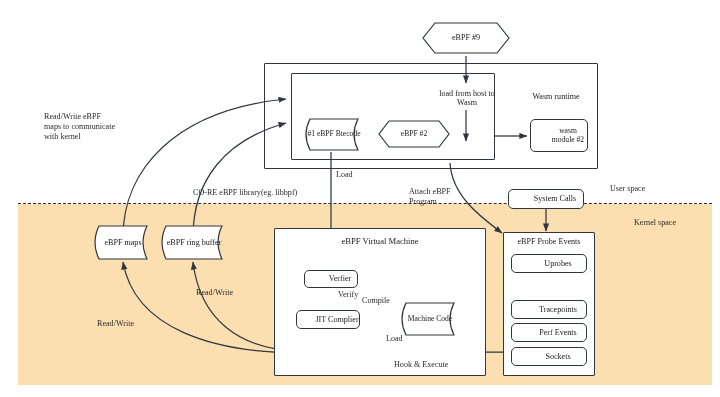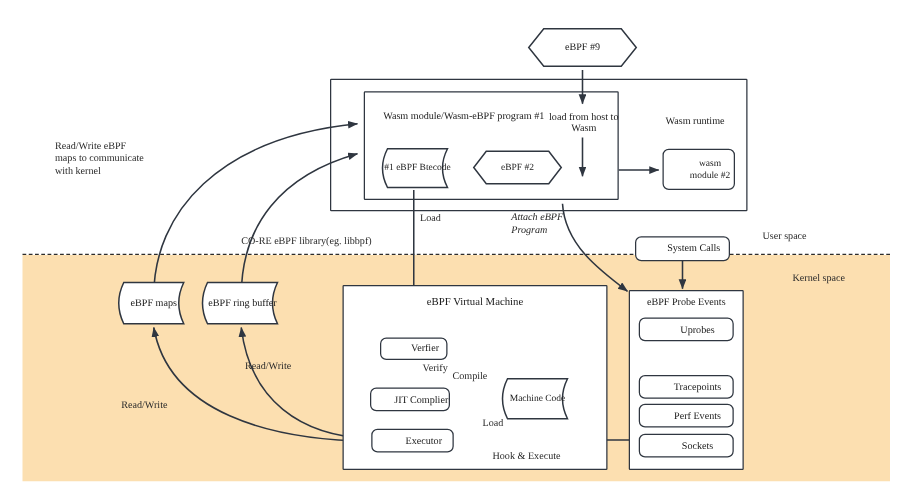--- a/index.html
+++ b/index.html
@@ -80,22 +80,20 @@
       <path d="M297,351 C240,349 200,320 193,262" marker-end="url(#ah)"></path>
 
       <path d="M297,353 C215,352 135,330 123,262" marker-end="url(#ah)"></path>
     </g>
   </svg>
 
   <div class="box plain clear" style="left:264px;top:63px;width:334px;height:106px;"></div>
   <div class="region-title f8" style="left:513px;top:92px;width:86px;">Wasm runtime</div>
 
   <div class="box plain clear" style="left:291px;top:73px;width:204px;height:87px;"></div>
-  <div class="region-title f8" style="left:296px;top:88px;width:150px;">Wasm module/Wasm-eBPF
-program #1</div>
   <div class="region-title f8" style="left:432px;top:89px;width:70px;">load from
 host to Wasm</div>
 
   <div class="shape" style="left:300px;top:118px;width:68px;height:33px;">
     <svg viewBox="0 0 68 33" width="68" height="33">
       <path d="M10,1 L58,1 Q50,16.5 58,32 L10,32 Q2,16.5 10,1 Z" fill="#ffffff" stroke="#2f3640" stroke-width="1.2"></path>
     </svg>
     <div class="txt f75">#1  eBPF
 Btecode</div>
   </div>
@@ -120,21 +118,21 @@
   <div class="box rnd f8" style="left:508px;top:189px;width:76px;height:20px;">System Calls</div>
 
   <div class="lbl f8" style="left:44px;top:112px;width:120px;">Read/Write eBPF
 maps to communicate
 with kernel</div>
 
   <div class="lbl f8" style="left:193px;top:188px;width:140px;">CO-RE eBPF library(eg. libbpf)</div>
 
   <div class="lbl f8" style="left:336px;top:170px;width:32px;">Load</div>
 
-  <div class="lbl f8" style="left:409px;top:169px;width:62px;font-style:italic;">Attach eBPF
+  <div class="lbl f8" style="left:409px;top:187px;width:62px;">Attach eBPF
 Program</div>
 
   <div class="lbl f8" style="left:196px;top:288px;width:56px;">Read/Write</div>
 
   <div class="lbl f8" style="left:97px;top:319px;width:56px;">Read/Write</div>
 
   <div class="lbl f8" style="left:610px;top:184px;width:60px;text-align:left;">User space</div>
   <div class="lbl f8" style="left:610px;top:218px;width:66px;text-align:right;">Kernel space</div>
 
   <div class="shape" style="left:88px;top:225px;width:70px;height:35px;">
@@ -161,21 +159,20 @@
   <div class="box rnd f8" style="left:296px;top:310px;width:64px;height:19px;">JIT Complier</div>
 
   <div class="shape" style="left:396px;top:302px;width:68px;height:34px;">
     <svg viewBox="0 0 68 34" width="68" height="34">
       <path d="M10,1 L58,1 Q50,17 58,33 L10,33 Q2,17 10,1 Z" fill="#ffffff" stroke="#2f3640" stroke-width="1.2"></path>
     </svg>
     <div class="txt f75">Machine
 Code</div>
   </div>
 
-  <div class="box rnd f8" style="left:297px;top:343px;width:66px;height:19px;">Executor</div>
 
   <div class="lbl f8" style="left:338px;top:290px;width:34px;">Verify</div>
   <div class="lbl f8" style="left:362px;top:296px;width:40px;">Compile</div>
   <div class="lbl f8" style="left:386px;top:334px;width:30px;">Load</div>
   <div class="lbl f8" style="left:394px;top:360px;width:80px;">Hook &amp; Execute</div>
 
   <div class="box plain" style="left:503px;top:232px;width:92px;height:144px;"></div>
   <div class="region-title f8" style="left:506px;top:237px;width:86px;">eBPF Probe Events</div>
 
   <div class="box rnd f8" style="left:511px;top:254px;width:76px;height:19px;">Uprobes</div>

